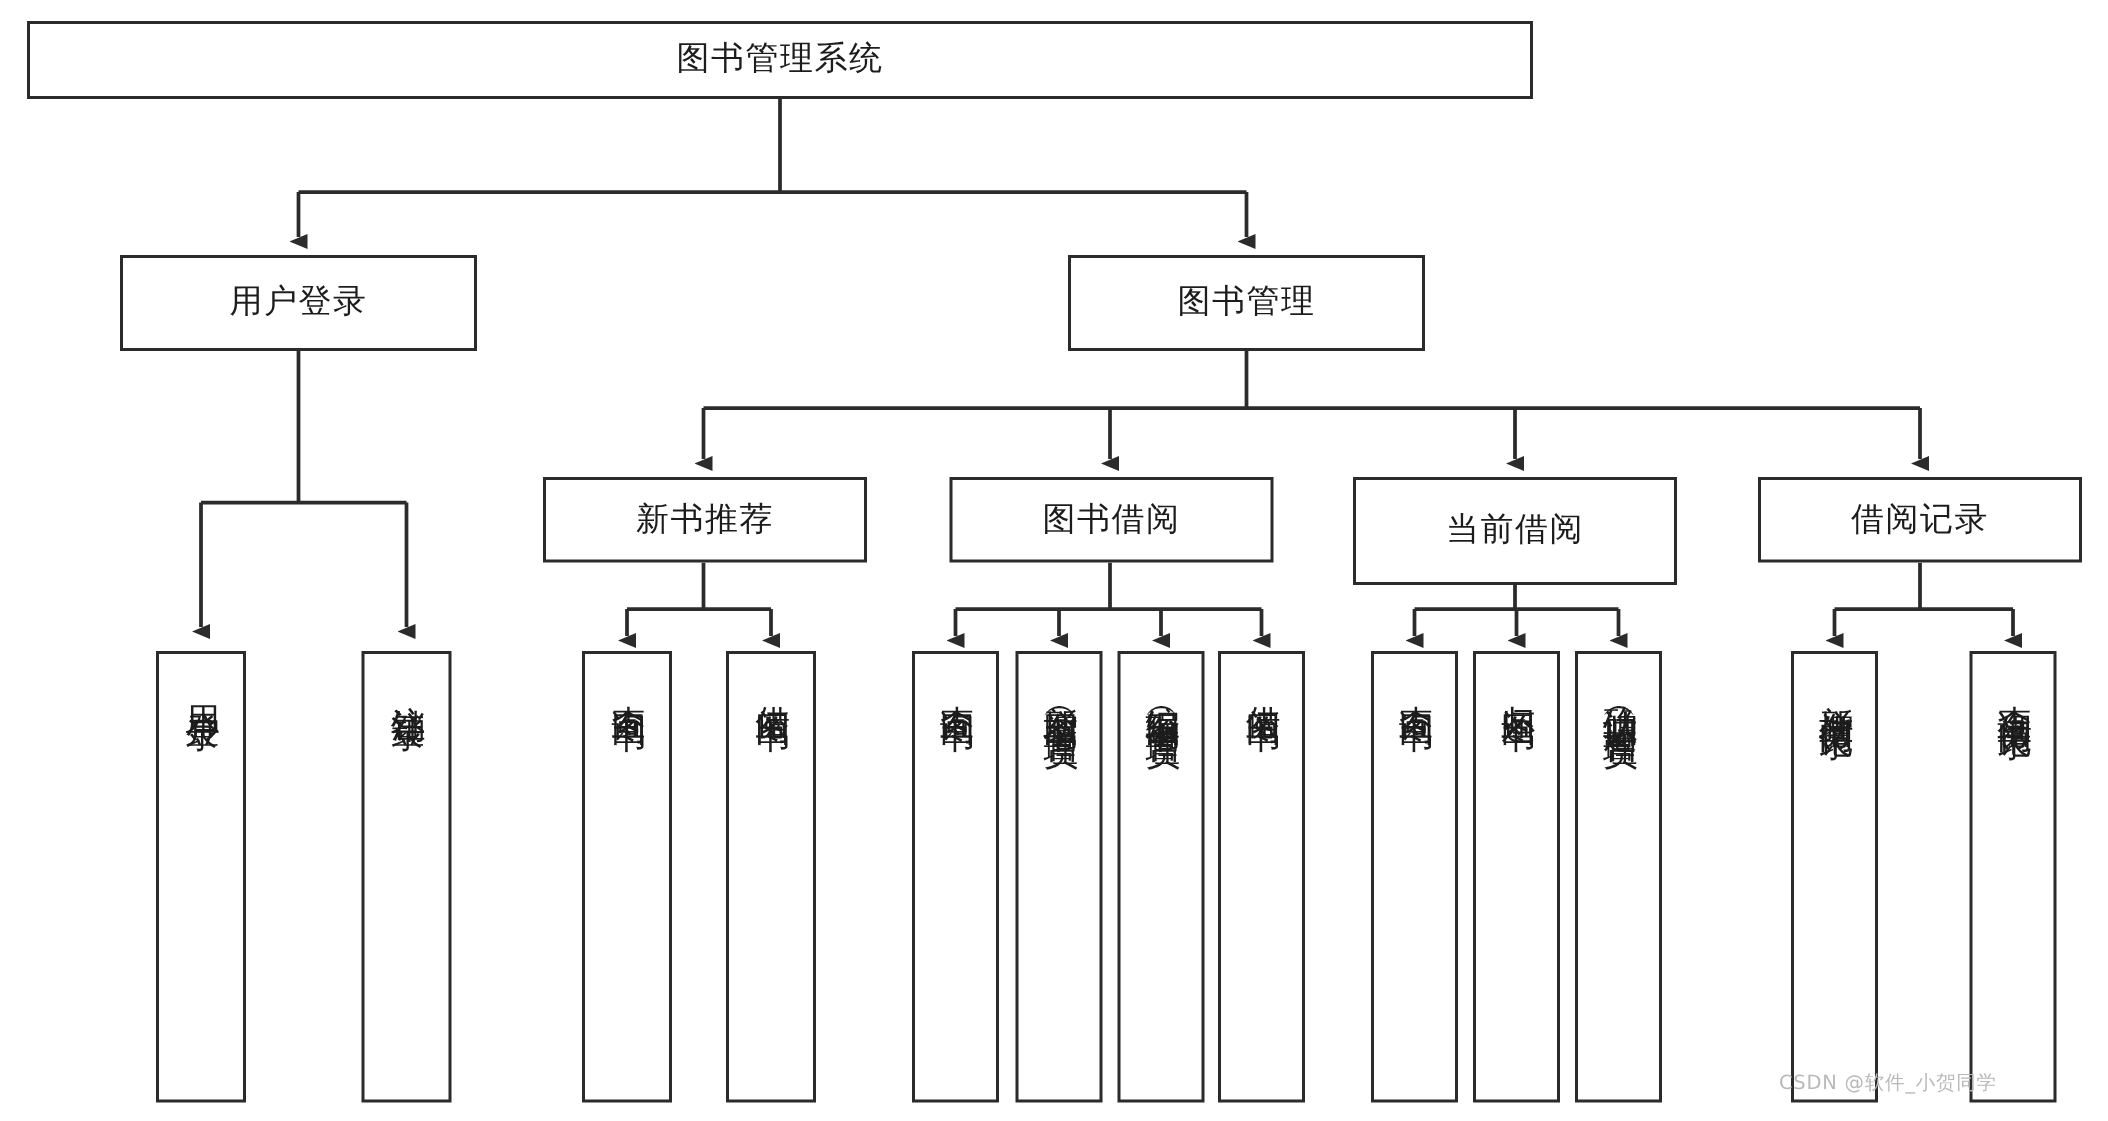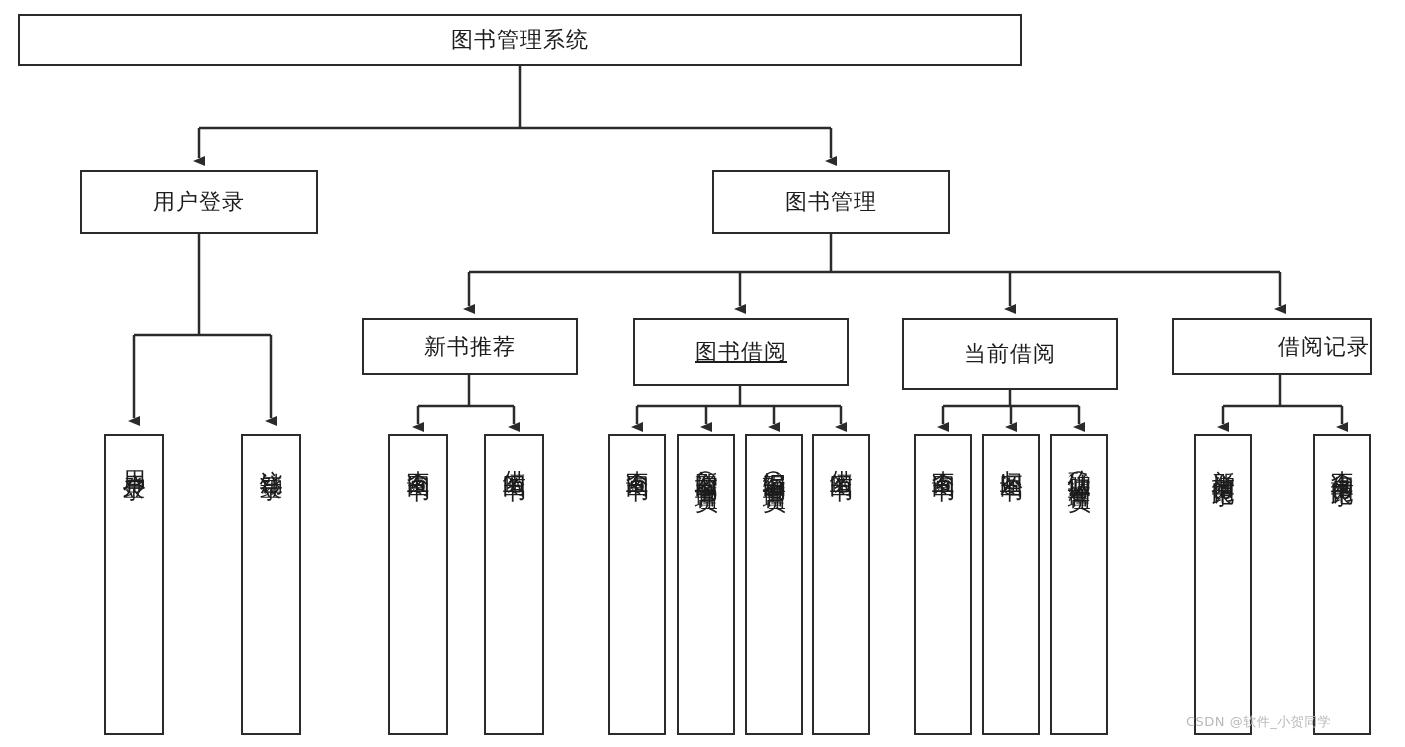--- a/index.html
+++ b/index.html
@@ -133,27 +133,27 @@
   <div class="node" style="left:80px; top:170px; width:238px; height:64px;">
     <span class="label">用户登录</span>
   </div>
   <div class="node" style="left:362px; top:318px; width:216px; height:57px;">
     <span class="label">新书推荐</span>
   </div>
 
   <div class="node" style="left:712px; top:170px; width:238px; height:64px;">
     <span class="label">图书管理</span>
   </div>
-  <div class="node" style="left:633px; top:318px; width:216px; height:68px;text-decoration:underline;">
+  <div class="node" style="left:633px; top:318px; width:216px; height:57px;">
     <span class="label">图书借阅</span>
   </div>
   <div class="node" style="left:902px; top:318px; width:216px; height:72px;">
     <span class="label">当前借阅</span>
   </div>
-  <div class="node" style="left:1172px; top:318px; width:200px; height:57px;justify-content:flex-end;">
+  <div class="node" style="left:1172px; top:318px; width:216px; height:57px;">
     <span class="label">借阅记录</span>
   </div>
 
   <div class="node leaf" style="left:104px; top:434px; width:60px; height:301px;">
     <span class="label">用户登录</span>
   </div>
   <div class="node leaf" style="left:241px; top:434px; width:60px; height:301px;">
     <span class="label">注销登录</span>
   </div>
 

